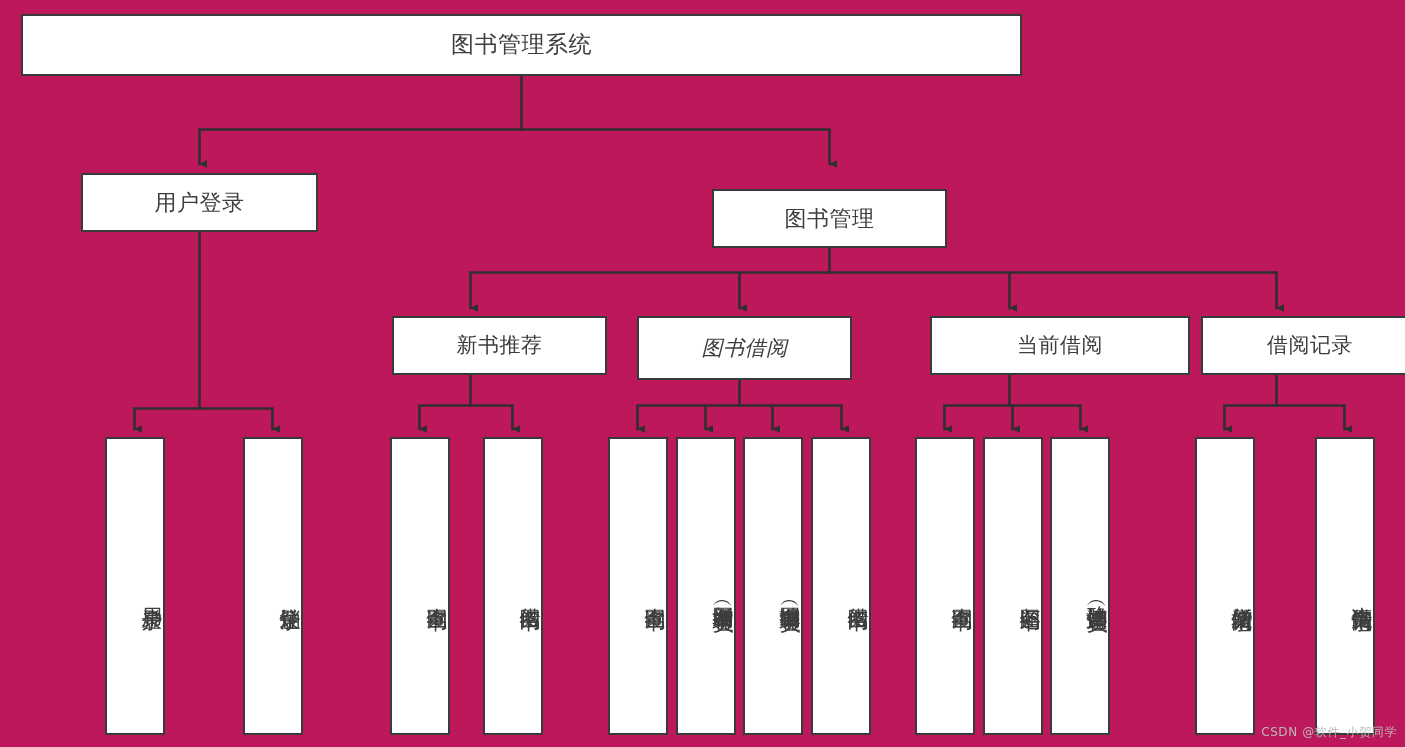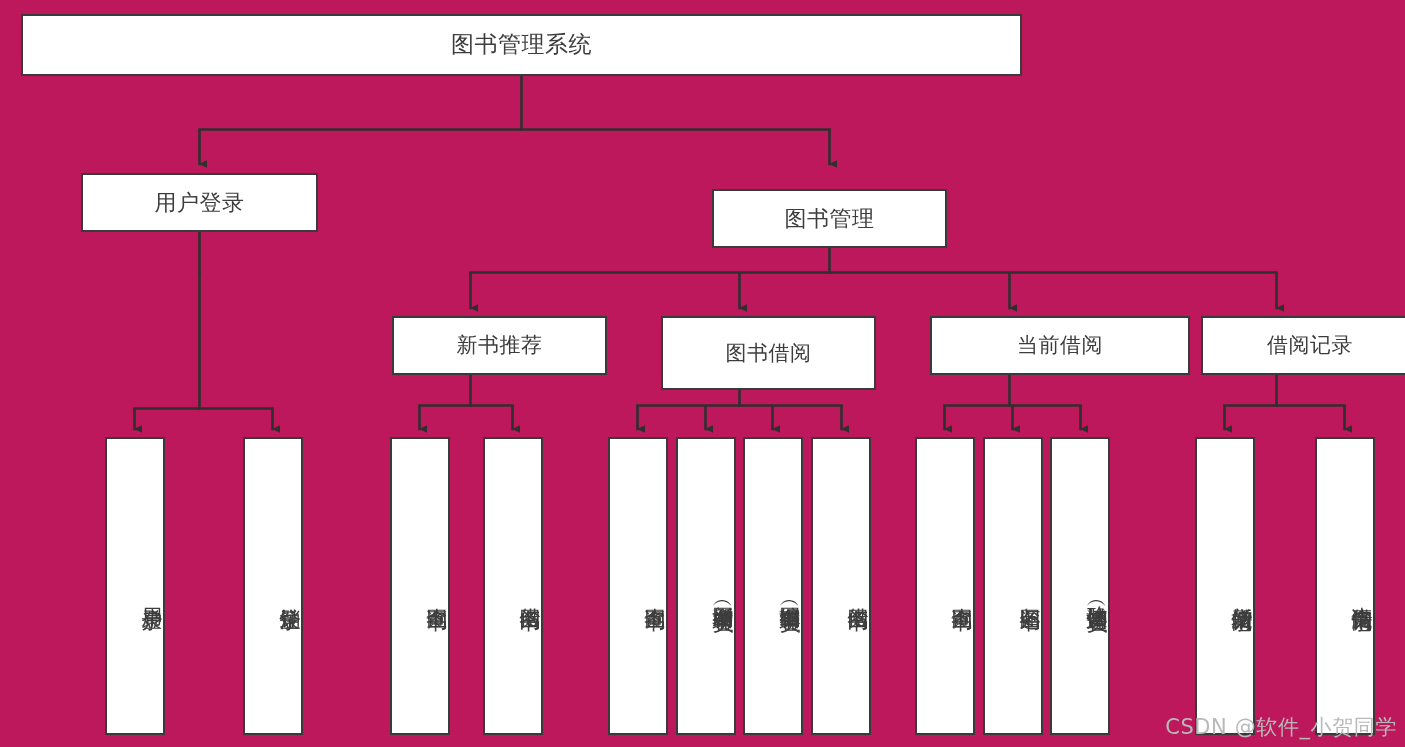--- a/index.html
+++ b/index.html
@@ -57,21 +57,21 @@
   }
   .node.leaf .leaf-text {
     writing-mode: vertical-rl;
     text-orientation: upright;
     display: block;
   }
   #watermark {
     position: absolute;
     right: 8px;
     bottom: 6px;
-    font-size: 21px;
+    font-size: 12px;
     color: #b9b9b9;
     letter-spacing: 0.6px;
     z-index: 5;
     white-space: nowrap;
     font-family: "DejaVu Sans", "Liberation Sans", sans-serif;
   }
 </style>
 </head>
 <body>
 
@@ -127,21 +127,21 @@
       <path d="M1344.5,407 L1344.5,429" marker-end="url(#arw)"></path>
     </g>
   </svg>
 
   <div class="node level0" style="left:21px; top:14px; width:1001px; height:62px;">图书管理系统</div>
 
   <div class="node level1" style="left:81px; top:173px; width:237px; height:59px;">用户登录</div>
   <div class="node level1" style="left:712px; top:189px; width:235px; height:59px;">图书管理</div>
 
   <div class="node level2" style="left:363px; top:316px; width:215px; height:59px;">新书推荐</div>
-  <div class="node level2" style="left:632px; top:316px; width:215px; height:74px;">图书借阅</div>
+  <div class="node level2" style="left:608px; top:316px; width:215px; height:64px;font-style:italic;">图书借阅</div>
   <div class="node level2" style="left:901px; top:316px; width:260px; height:59px;">当前借阅</div>
   <div class="node level2" style="left:1172px; top:316px; width:218px; height:59px;">借阅记录</div>
 
   <div class="node leaf" style="left:105px; top:437px; width:60px; height:298px;">
     <span class="leaf-text">用户登录</span>
   </div>
   <div class="node leaf" style="left:243px; top:437px; width:60px; height:298px;">
     <span class="leaf-text">注销登录</span>
   </div>
 

